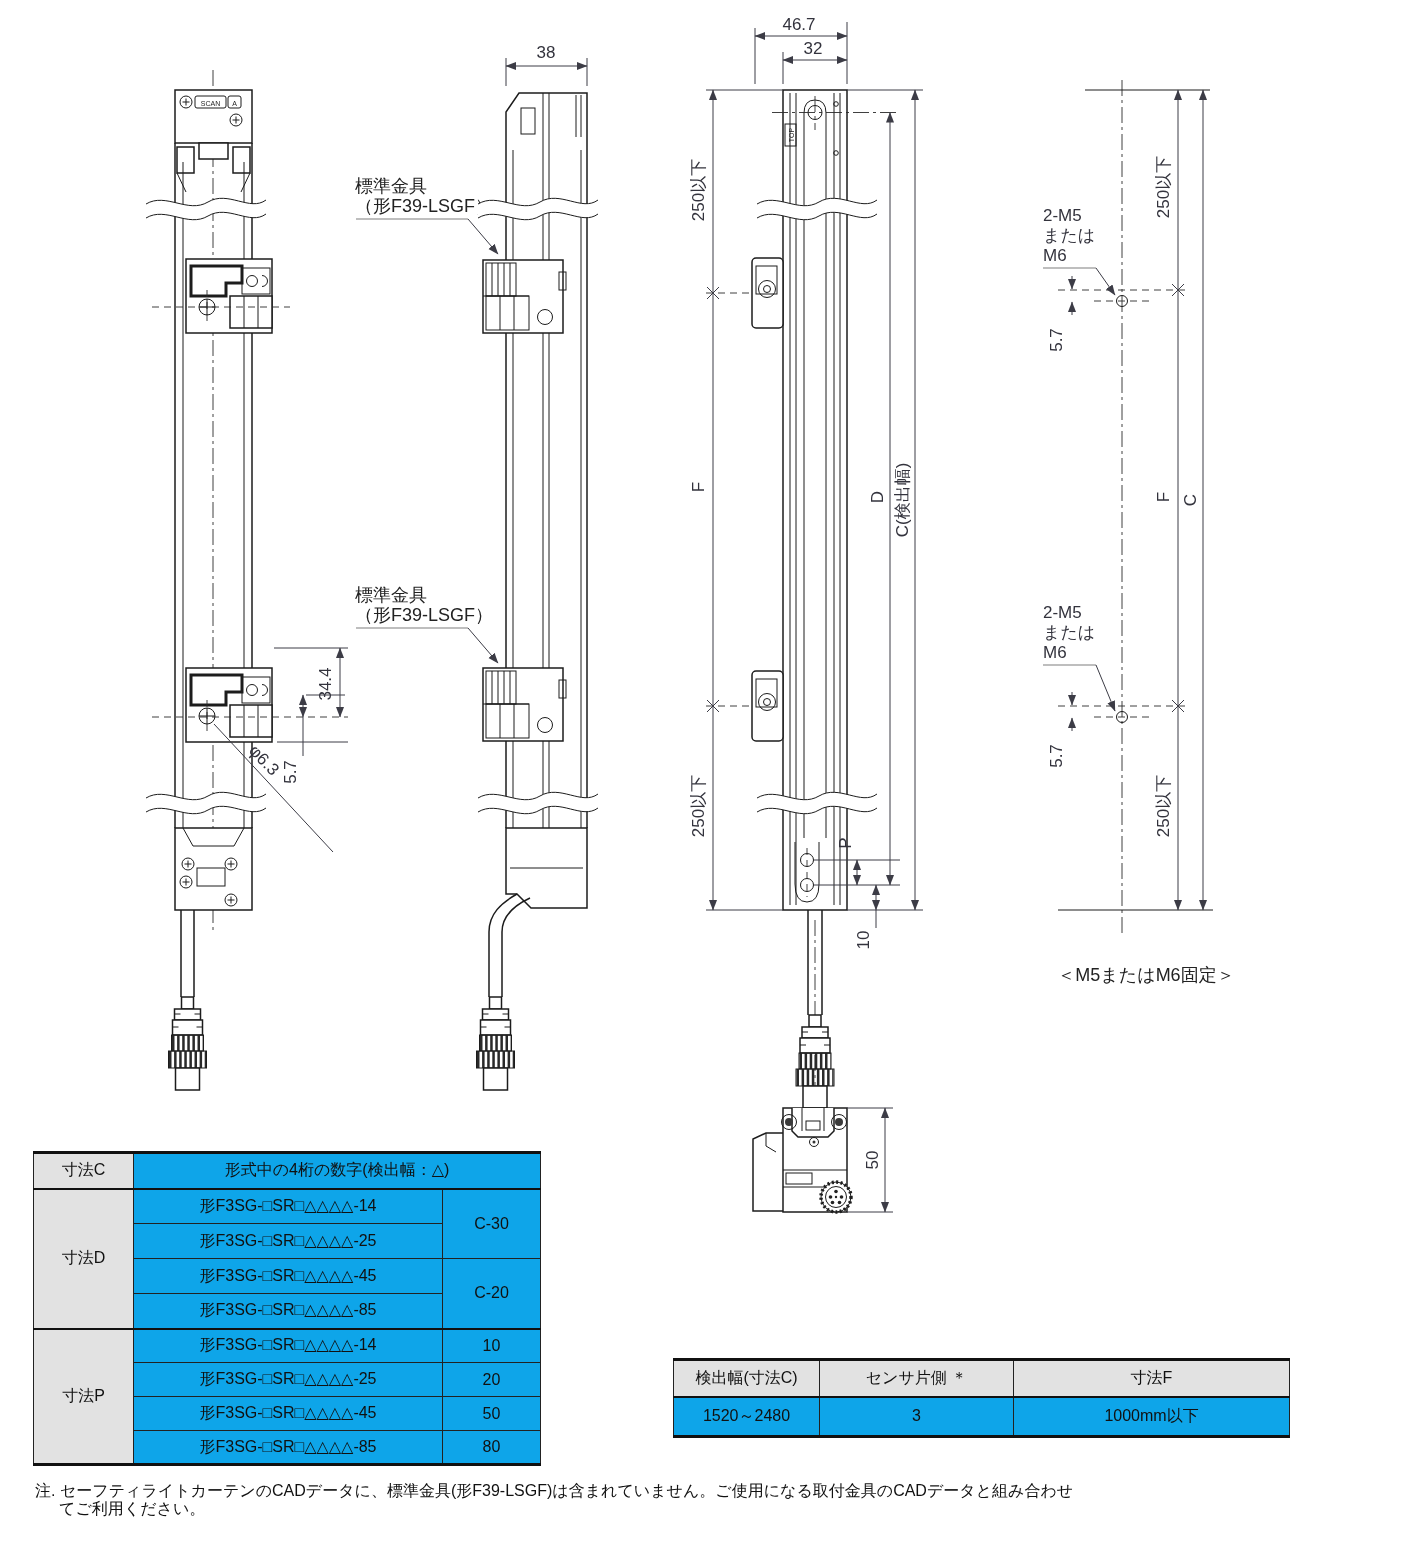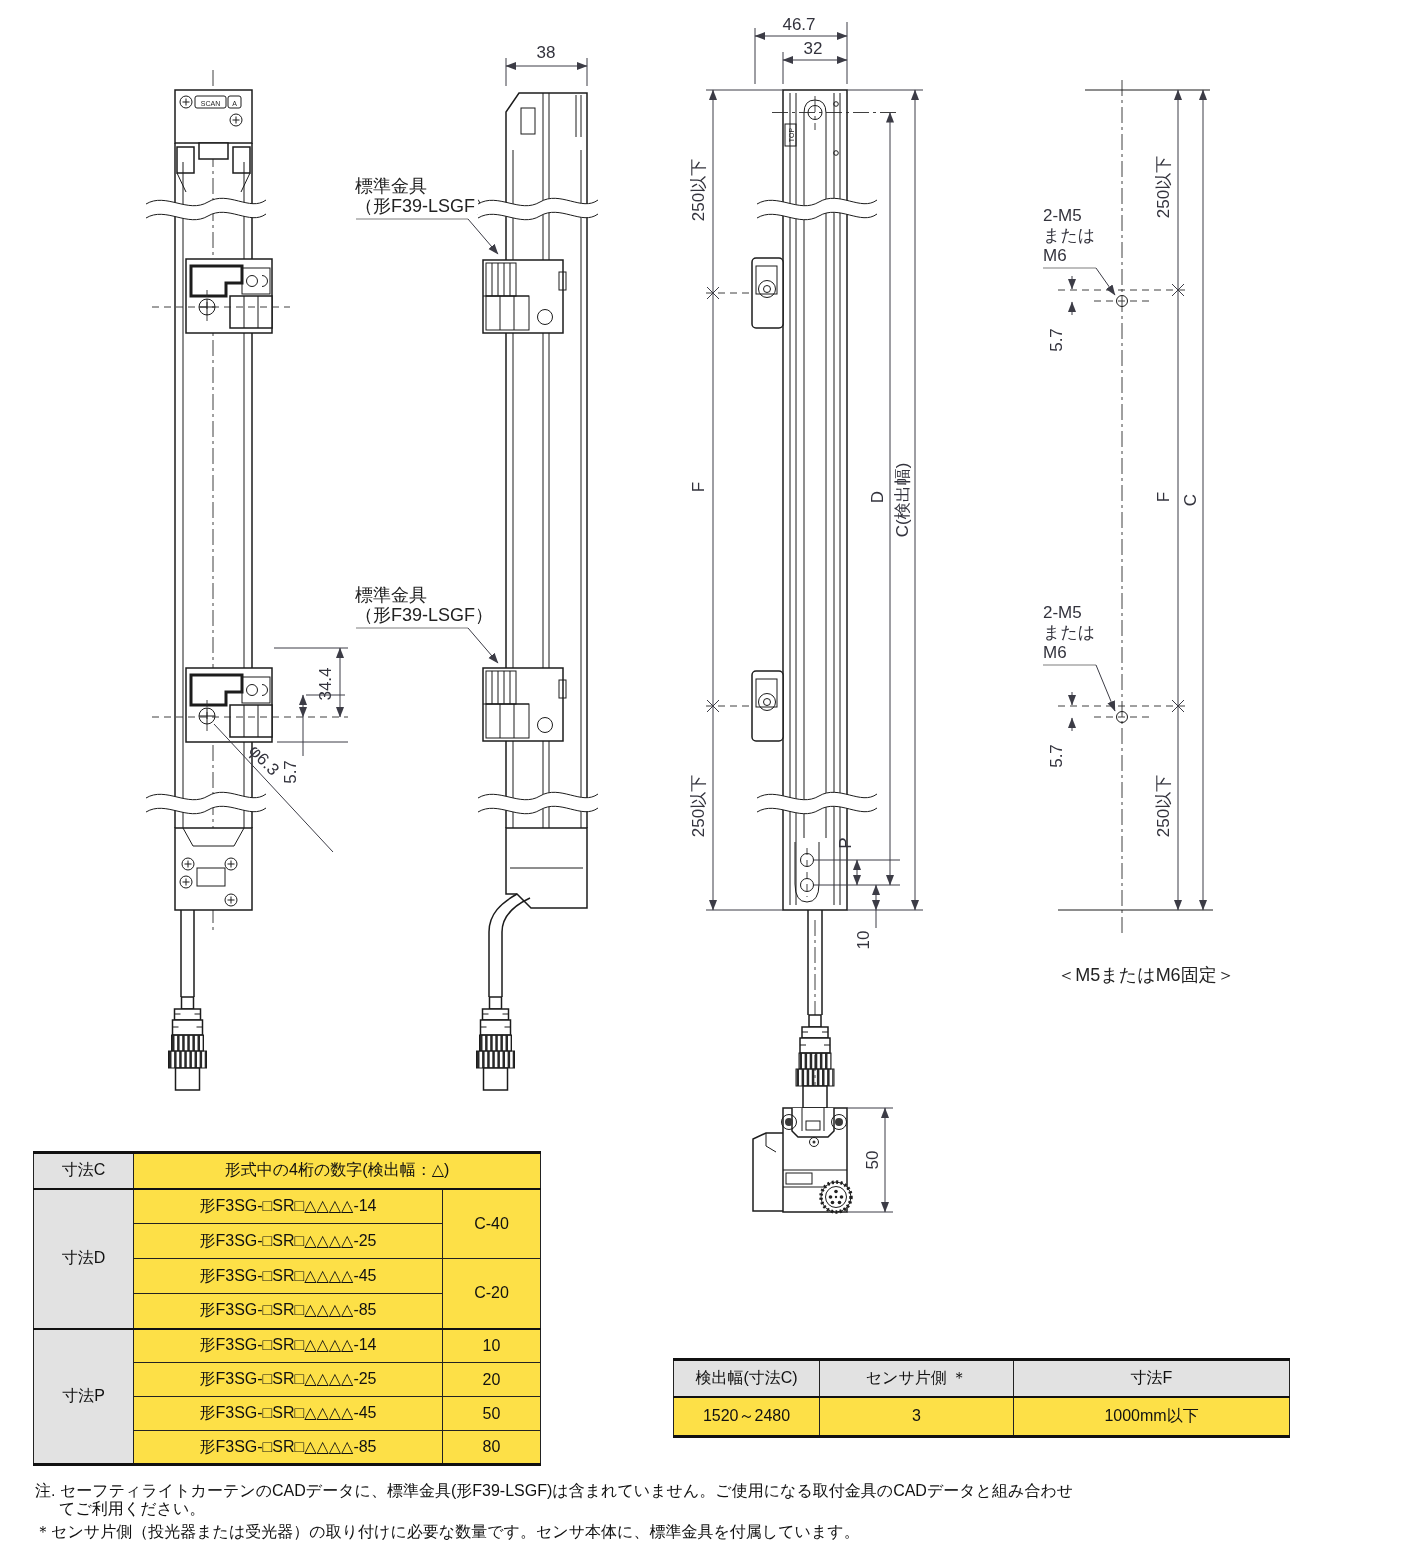--- a/index.html
+++ b/index.html
@@ -15,21 +15,21 @@
   .dsh{stroke:#2a2a2a;stroke-width:.9;fill:none;stroke-dasharray:7 5;}
   .ldr{stroke:#a9a9a9;stroke-width:1.6;fill:none;}
   .knurl16{stroke:#2a2a2a;stroke-width:16;stroke-dasharray:2.5 2.6;}
   .knurl17{stroke:#2a2a2a;stroke-width:17;stroke-dasharray:2.5 2.6;}
   text{fill:#33333d;font-size:17px;font-family:"Liberation Sans","DejaVu Sans",sans-serif;}
   .txtB{font-size:18px;fill:#222;}
   .txtS{font-size:7px;fill:#1c1c1c;}
   .mid{text-anchor:middle;}
   
   .tbl{position:absolute;border-collapse:collapse;table-layout:fixed;font-size:16px;color:#111;
-       border-top:3px solid #111;border-bottom:3px solid #111;background:#fde047;}
+       border-top:3px solid #111;border-bottom:3px solid #111;background:#0ea5e9;}
   .tbl td{border:1px solid #222;text-align:center;padding:0;overflow:hidden;}
   .tbl td.g{background:#e2e2e2;}
   .tbl td.bb2{border-bottom:2.5px solid #111;}
   .tbl td.bt2{border-top:2.5px solid #111;}
   
   .note{position:absolute;font-size:16px;color:#111;white-space:nowrap;}
 </style>
 </head>
 <body>
 
@@ -289,21 +289,21 @@
         <col style="width:98px">
       </colgroup>
   <tbody>
         <tr style="height:36px">
     <td class="g bb2">寸法C</td>
     <td colspan="2" class="bb2">形式中の4桁の数字(検出幅：△)</td>
   </tr>
   <tr style="height:35px">
     <td class="g" rowspan="4">寸法D</td>
     <td>形F3SG-□SR□△△△△-14</td>
-    <td rowspan="2">C-40</td>
+    <td rowspan="2">C-30</td>
   </tr>
   <tr style="height:35px">
           <td>形F3SG-□SR□△△△△-25</td>
         </tr>
   <tr style="height:35px">
     <td>形F3SG-□SR□△△△△-45</td>
     <td rowspan="2">C-20</td>
   </tr>
   <tr style="height:35px">
           <td>形F3SG-□SR□△△△△-85</td>
@@ -343,15 +343,14 @@
   <tr style="height:40px">
     <td>1520～2480</td>
     <td>3</td>
     <td>1000mm以下</td>
   </tr>
 </tbody>
     </table>
 
 <div class="note" style="left:35px;top:1481px;">注. セーフティライトカーテンのCADデータに、標準金具(形F39-LSGF)は含まれていません。ご使用になる取付金具のCADデータと組み合わせ</div>
 <div class="note" style="left:59px;top:1499px;">てご利用ください。</div>
-<div class="note" style="left:35px;top:1522px;">＊センサ片側（投光器または受光器）の取り付けに必要な数量です。センサ本体に、標準金具を付属しています。</div>
 
 </div>
 
 </body></html>

